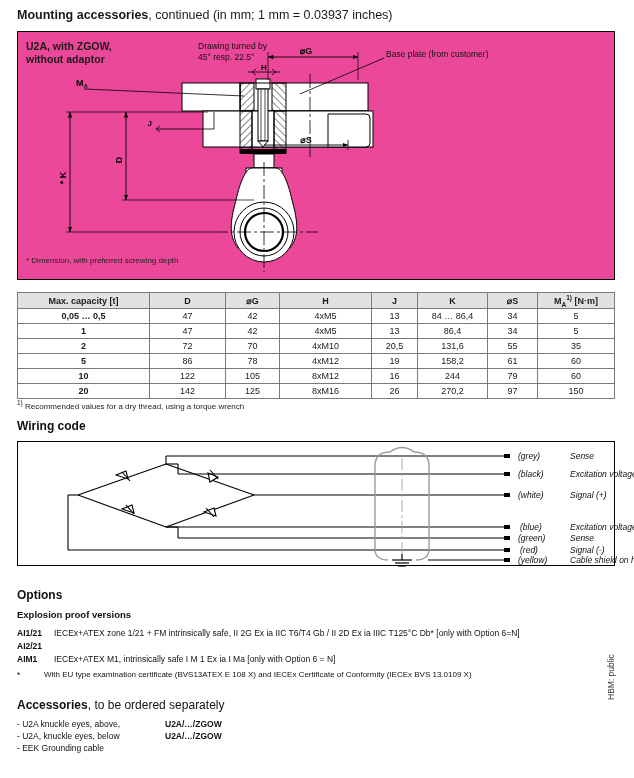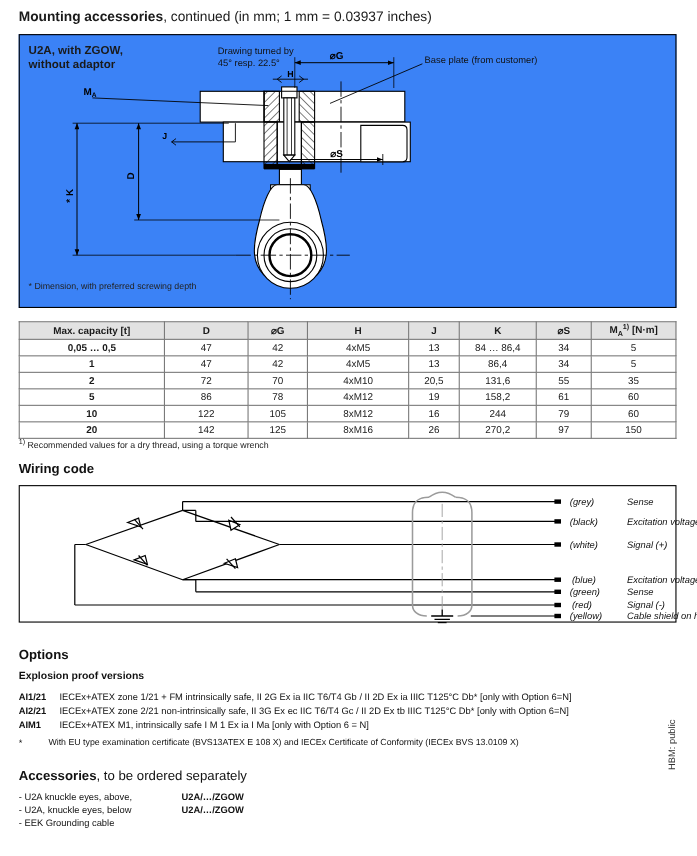--- a/index.html
+++ b/index.html
@@ -22,21 +22,21 @@
     font-size: 12.5px; line-height: 15px; white-space: nowrap;
   }
   .title-row .b { font-weight: bold; }
   .title-row .n { font-weight: normal; }
 
   
   .drawing-box {
     position: absolute; left: 17px; top: 31px;
     width: 598px; height: 249px;
     border: 1px solid #000;
-    background: #3b82f6;
+    background: #ec4899;
   }
   .dr-label {
     position: absolute; left: 8px; top: 8px;
     font-size: 10.5px; font-weight: bold; line-height: 13px;
   }
   .dr-note {
     position: absolute; left: 8px; top: 223px;
     font-size: 8px; line-height: 11px; color: #222;
   }
   .cap-turned {
@@ -456,21 +456,20 @@
     </div>
   </div>
 
   <div class="h-sec" style="left:17px; top:588px;">Options</div>
   <div class="h-sub" style="left:17px; top:609px;">Explosion proof versions</div>
 
   <div class="opt-code" style="left:17px; top:628px;">AI1/21</div>
   <div class="opt-line" style="left:54px; top:628px;">IECEx+ATEX zone 1/21 + FM intrinsically safe, II 2G Ex ia IIC T6/T4 Gb / II 2D Ex ia IIIC T125°C Db* [only with Option 6=N]</div>
 
   <div class="opt-code" style="left:17px; top:641px;">AI2/21</div>
-  <div class="opt-line" style="left:54px; top:641px;">IECEx+ATEX zone 2/21 non-intrinsically safe, II 3G Ex ec IIC T6/T4 Gc / II 2D Ex tb IIIC T125°C Db* [only with Option 6=N]</div>
 
   <div class="opt-code" style="left:17px; top:654px;">AIM1</div>
   <div class="opt-line" style="left:54px; top:654px;">IECEx+ATEX M1, intrinsically safe I M 1 Ex ia I Ma [only with Option 6 = N]</div>
 
   <div class="opt-star" style="left:17px; top:670px;">*</div>
   <div class="opt-starnote" style="left:44px; top:670px;">With EU type examination certificate (BVS13ATEX E 108 X) and IECEx Certificate of Conformity (IECEx BVS 13.0109 X)</div>
 
   <div class="h-sec" style="left:17px; top:698px;">
     <span>Accessories</span><span style="font-weight:normal;">, to be ordered separately</span>
   </div>

